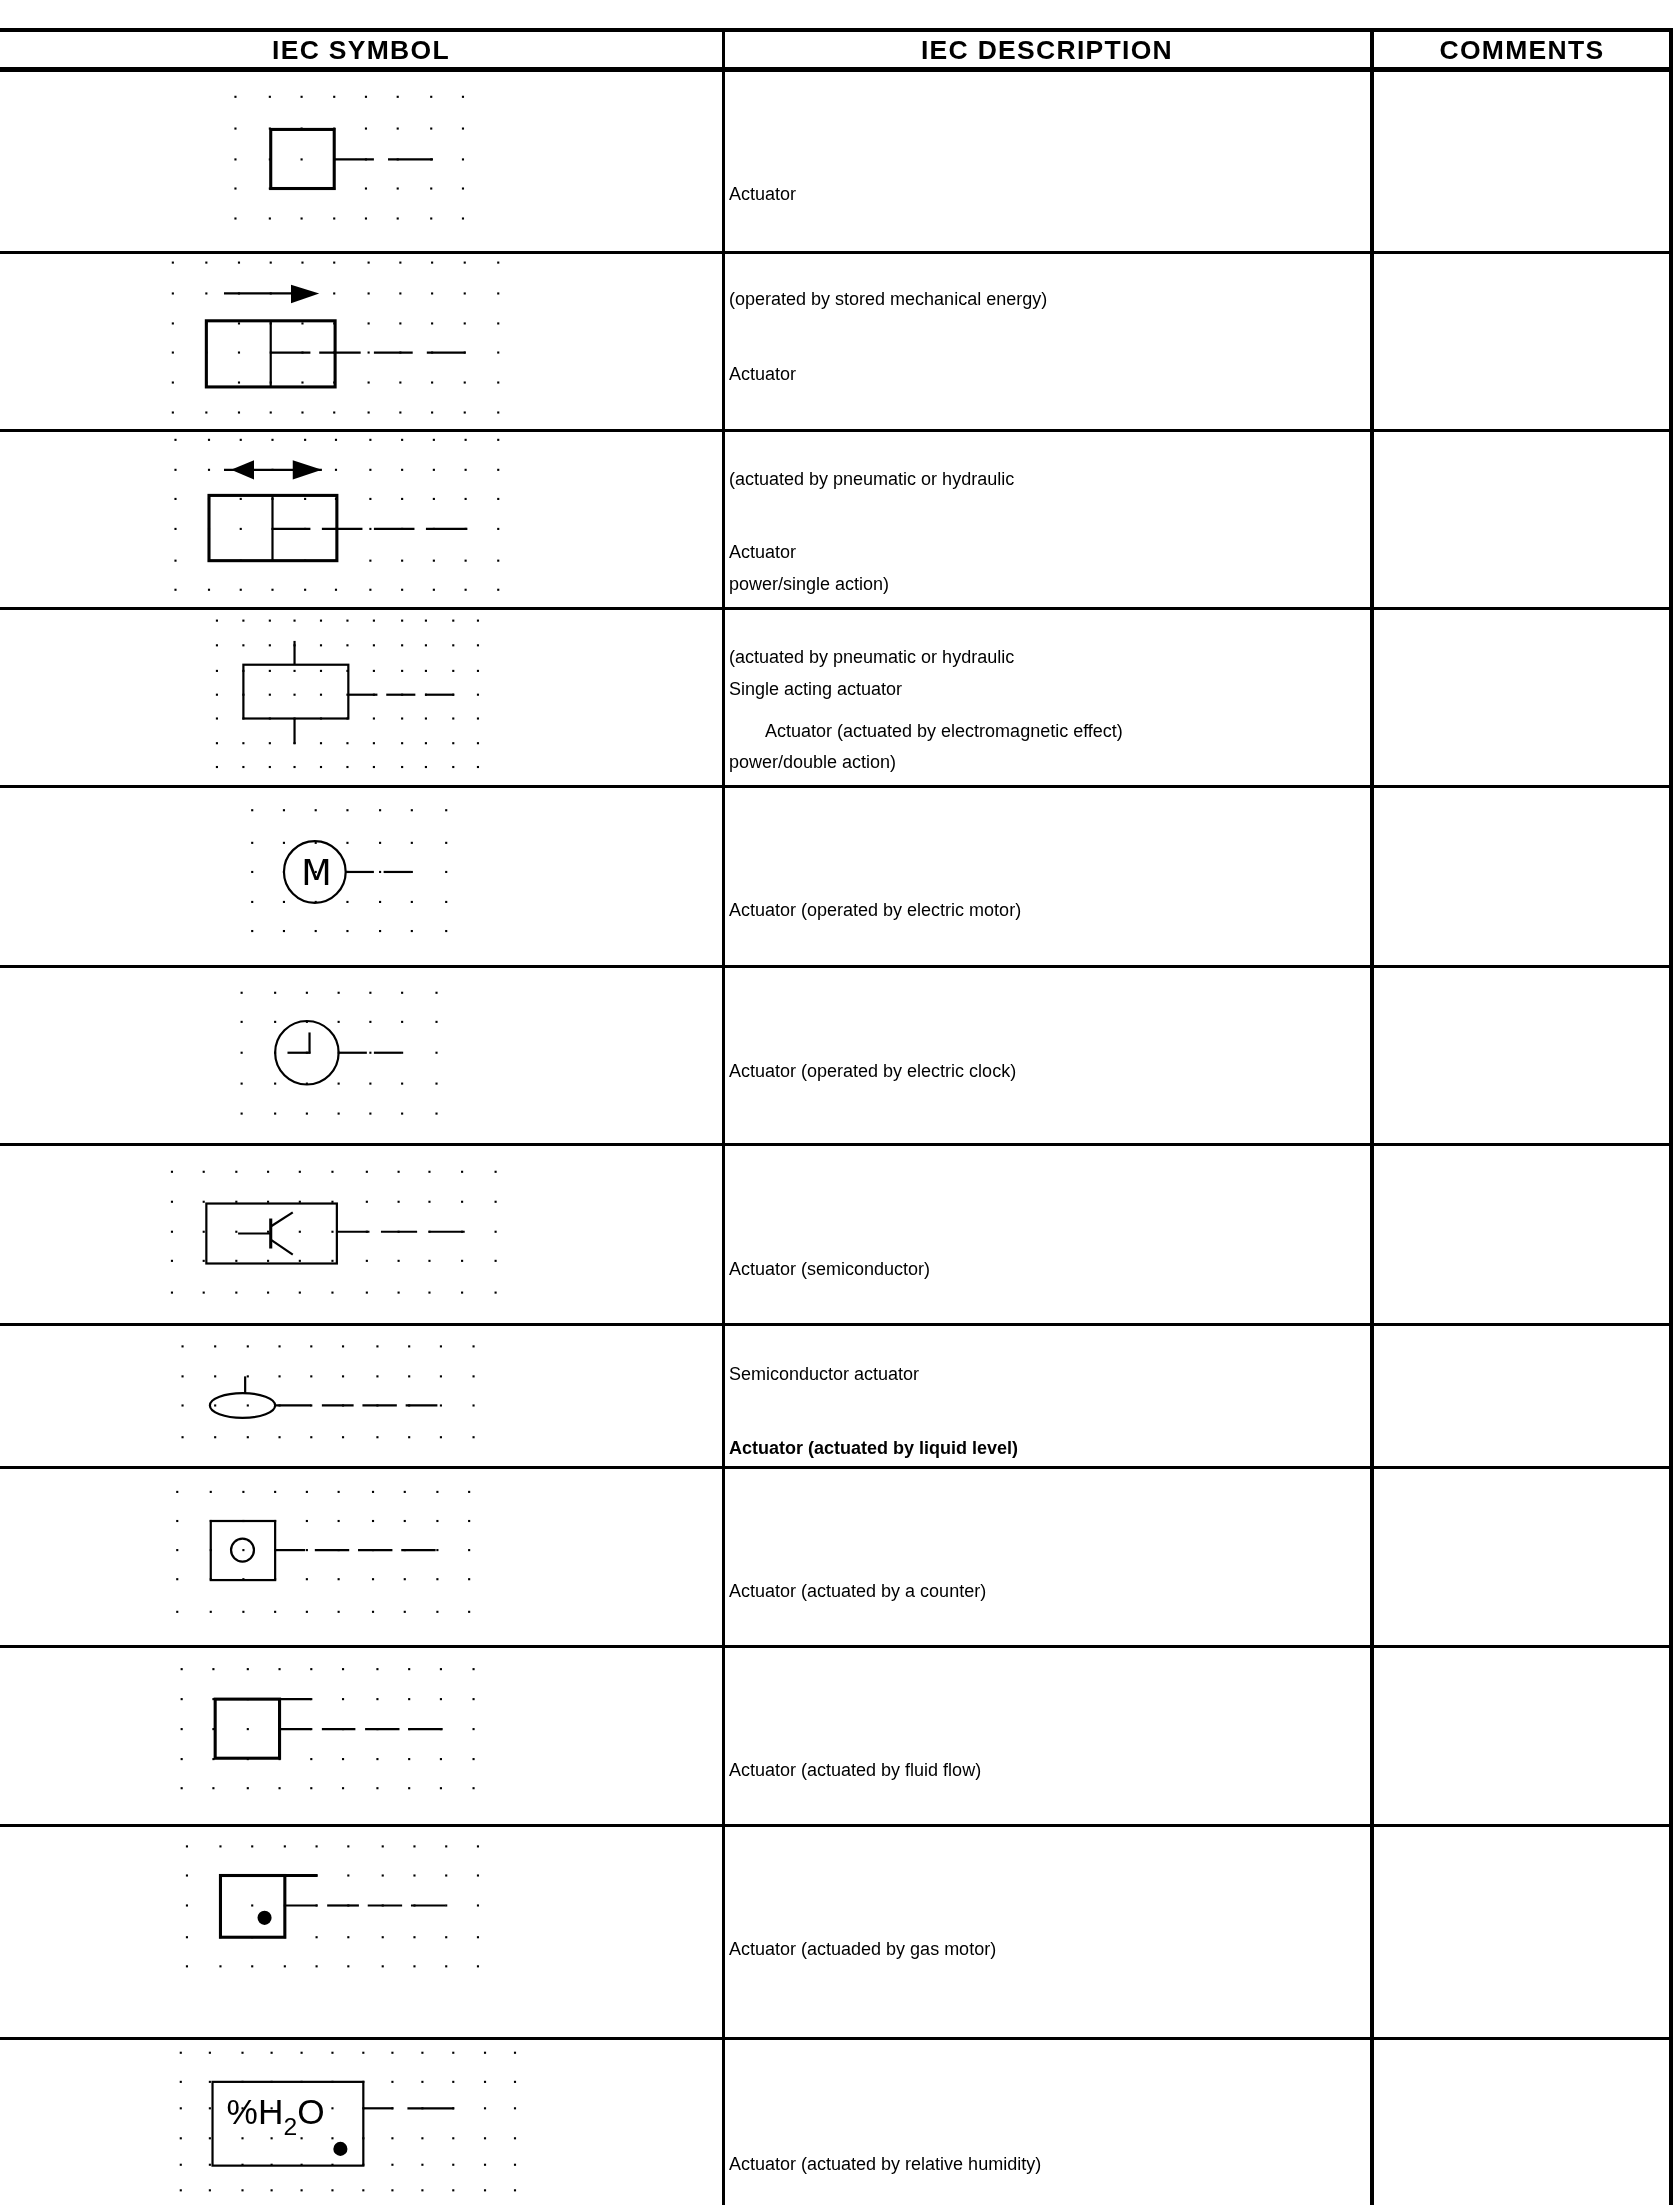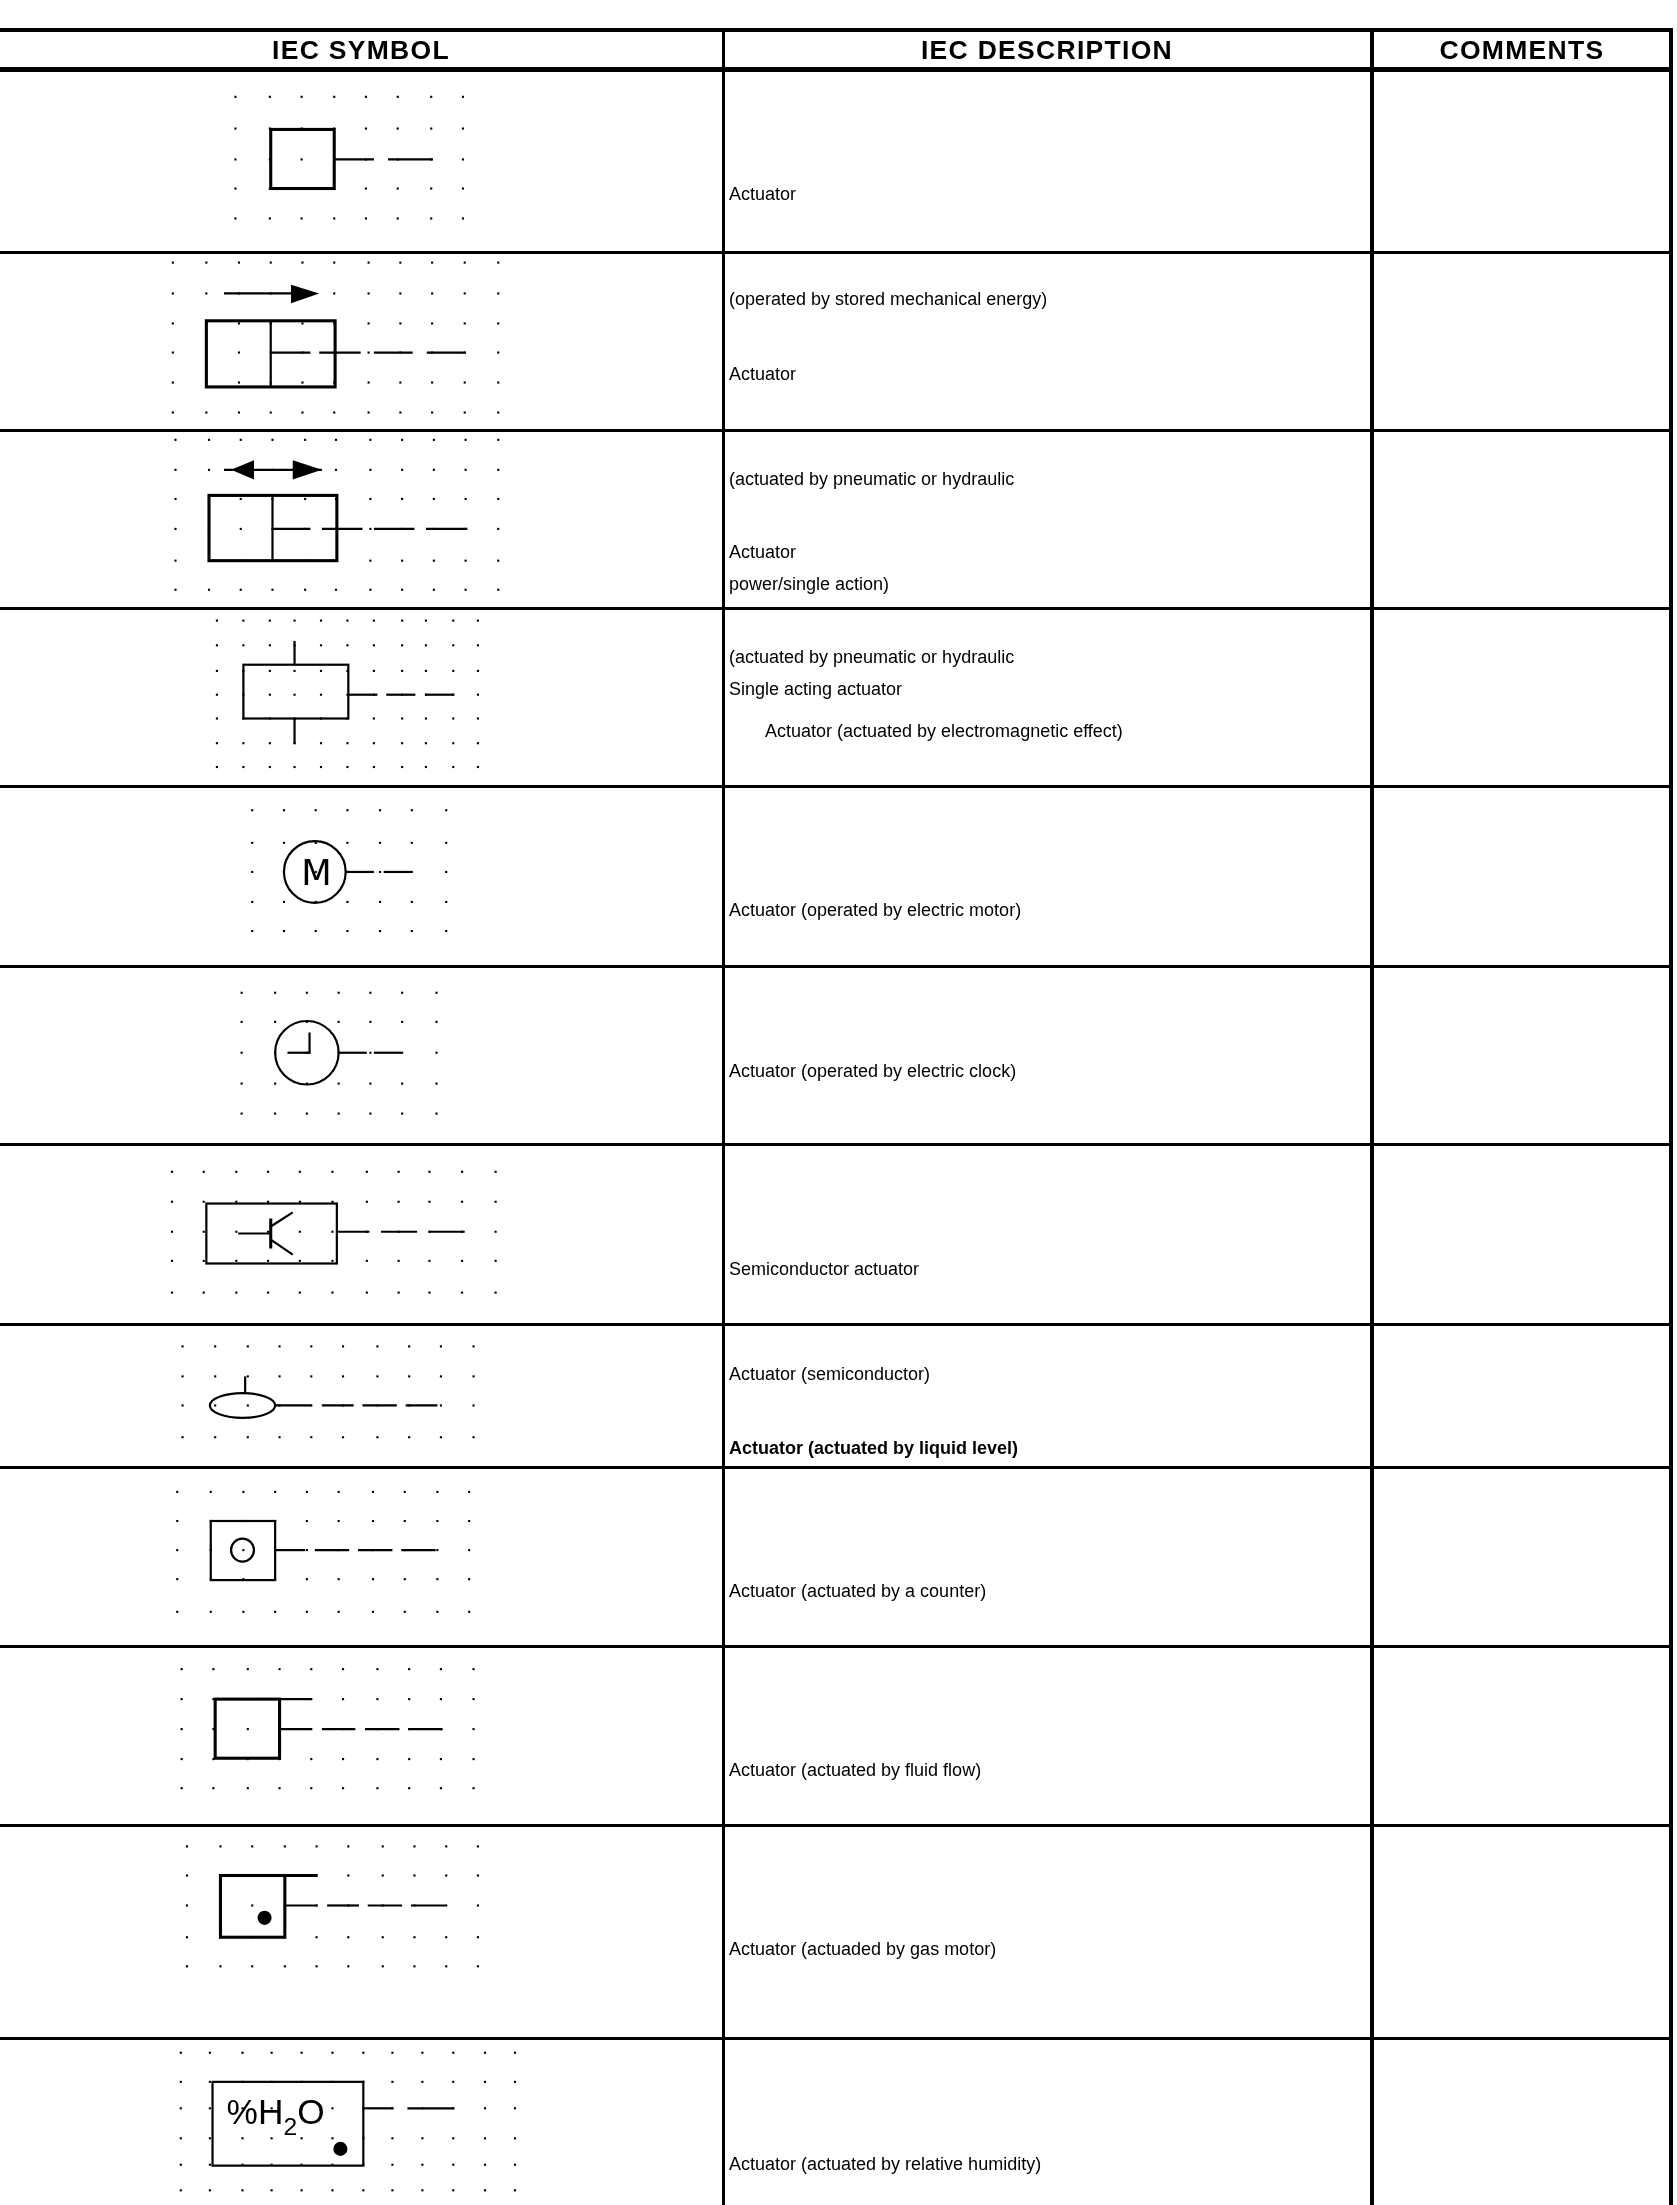--- a/index.html
+++ b/index.html
@@ -49,33 +49,34 @@
 </div>
 <div class="desc" style="top:287px;">
   <div>Actuator</div>
   <div>(actuated by pneumatic or hydraulic</div>
   <div>power/single action)</div>
   <div>Single acting actuator</div>
 </div>
 <div class="desc" style="top:465px;">
   <div>Actuator</div>
   <div>(actuated by pneumatic or hydraulic</div>
+  <div>power/double action)</div>
 </div>
 <div class="desc" style="top:644px;margin-left:36px;">
   <div>Actuator (actuated by electromagnetic effect)</div>
 </div>
 <div class="desc" style="top:823px;">
   <div>Actuator (operated by electric motor)</div>
 </div>
 <div class="desc" style="top:984px;">
   <div>Actuator (operated by electric clock)</div>
 </div>
 <div class="desc" style="top:1182px;">
+  <div>Actuator (semiconductor)</div>
   <div>Semiconductor actuator</div>
-  <div>Actuator (semiconductor)</div>
 </div>
 <div class="desc" style="top:1361px;font-weight:bold;">
   <div>Actuator (actuated by liquid level)</div>
 </div>
 <div class="desc" style="top:1504px;">
   <div>Actuator (actuated by a counter)</div>
 </div>
 <div class="desc" style="top:1683px;">
   <div>Actuator (actuated by fluid flow)</div>
 </div>

